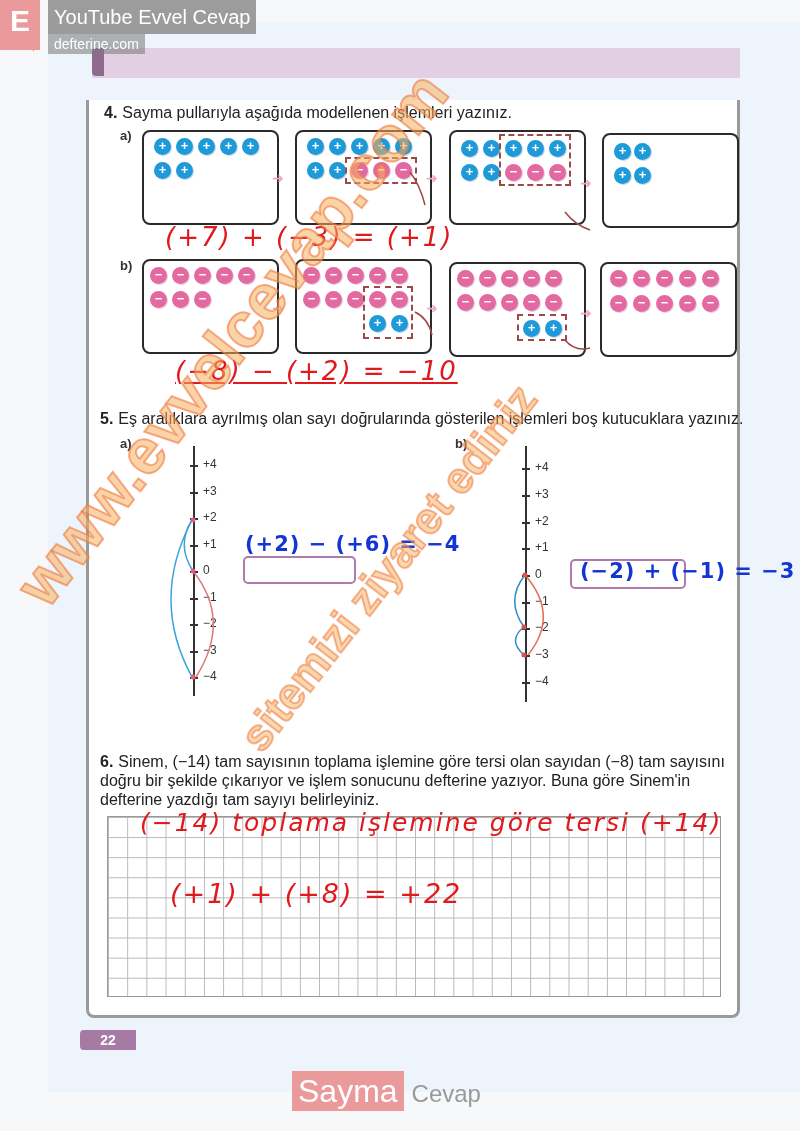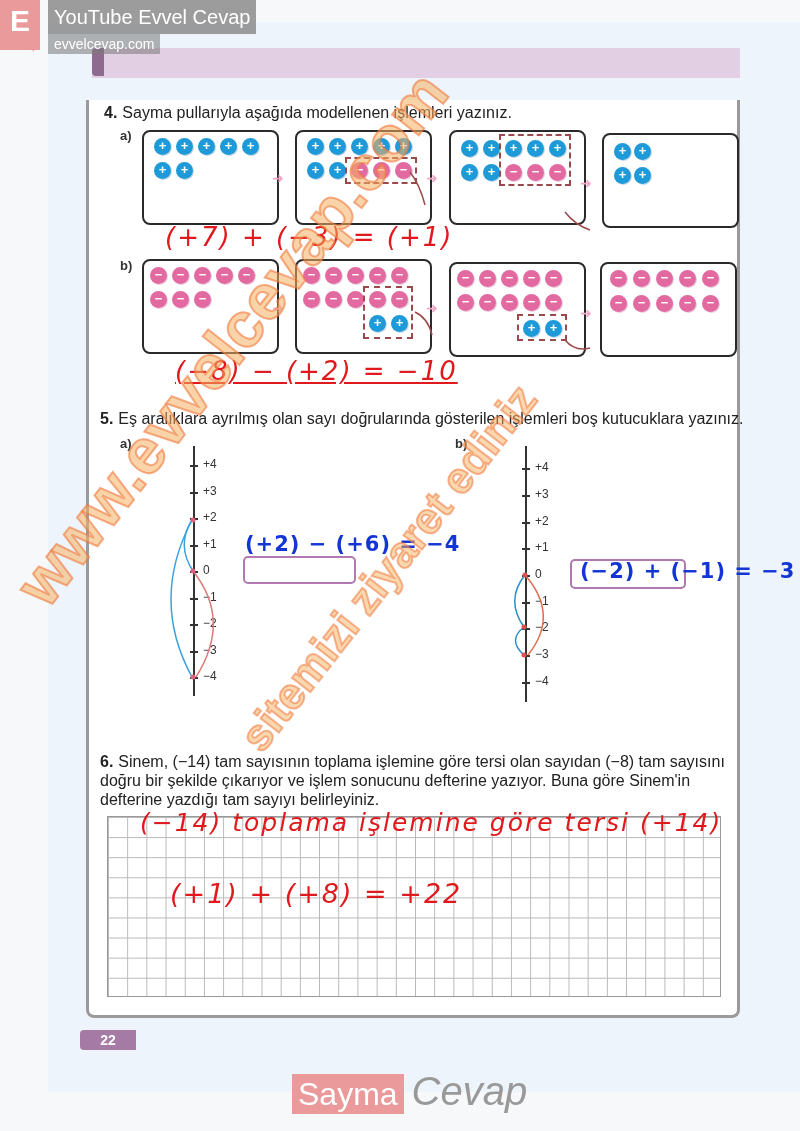--- a/index.html
+++ b/index.html
@@ -91,21 +91,21 @@
   .page-num {
     position: absolute; left: 80px; top: 1030px; width: 56px; height: 20px;
     background: #a57aa5; color: #fff; font-weight: bold; font-size: 14px;
     text-align: center; line-height: 20px; border-radius: 4px 0 0 4px;
   }
   .footer-logo { position: absolute; left: 292px; top: 1071px; height: 40px; }
   .footer-evvel {
     display: inline-block; background: #ea9a9a; color: #fff; font-size: 32px;
     padding: 0 6px; height: 40px; line-height: 40px; position: relative;
   }
-  .footer-cevap { display: inline-block; color: #999; font-size: 40px; margin-left: 8px; line-height: 40px; font-style: italic; }
+  .footer-cevap { display: inline-block; color: #999; font-size: 24px; margin-left: 8px; line-height: 40px; }
   .watermark {
     position: absolute; left: 30px; top: 560px; transform: rotate(-52deg);
     font-size: 64px; font-weight: bold; color: rgba(246,176,96,0.55);
     -webkit-text-stroke: 2px rgba(240,120,60,0.6); white-space: nowrap; transform-origin: left center;
   }
   .watermark2 {
     position: absolute; left: 250px; top: 720px; transform: rotate(-52deg);
     font-size: 44px; font-weight: bold; color: rgba(246,176,96,0.5);
     -webkit-text-stroke: 2px rgba(240,120,60,0.55); white-space: nowrap; transform-origin: left center;
   }
@@ -115,21 +115,21 @@
 <body>
 
 <div class="page-bg"></div>
 <div class="header-band"></div>
 <div class="header-tab"></div>
 
 <div class="content-card"></div>
 
 <div class="yt-badge">E</div>
 <div class="yt-title">YouTube Evvel Cevap</div>
-<div class="yt-url">evvelcevap.com</div>
+<div class="yt-url">defterine.com</div>
 
 <div class="q-title" style="left:104px; top:104px;">
   <span class="q-num">4.</span><span>Sayma pullarıyla aşağıda modellenen işlemleri yazınız.</span>
 </div>
 
 <div class="part-label" style="left:120px; top:128px;">a)</div>
 
 <div class="chip-box" style="left:142px; top:130px;">
   <span class="chip pos" style="left:10px;top:6px">+</span>
   <span class="chip pos" style="left:32px;top:6px">+</span>

